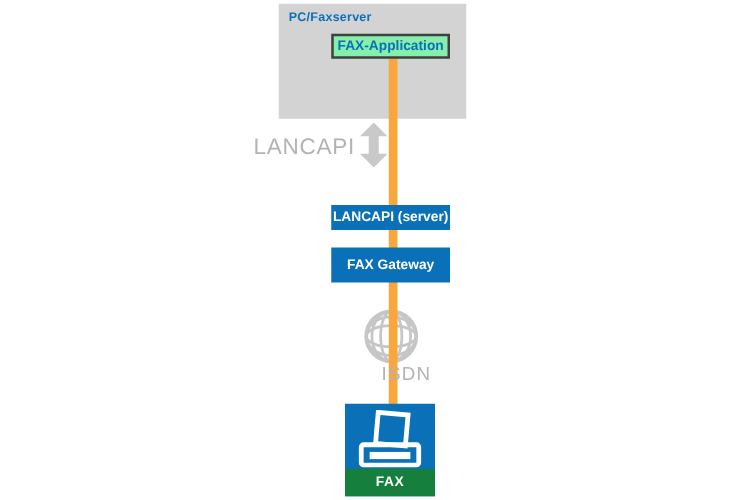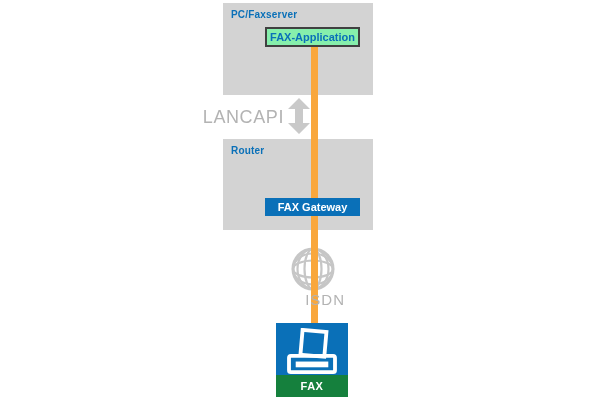--- a/index.html
+++ b/index.html
@@ -17,21 +17,21 @@
     position:absolute;z-index:3;display:flex;align-items:center;justify-content:center;
     font-size:11px;font-weight:bold;box-sizing:border-box;
   }
   .node.filled{background:#0a70b8;color:#ffffff;}
   .node.outlined{background:#86efac;border:2px solid #404040;color:#0a70b8;}
   #pc-panel{left:223px;top:3px;width:150px;height:92px;}
   #fax-app{left:265px;top:27px;width:95px;height:20px;}
   #lancapi-client{left:265px;top:62px;width:95px;height:19px;}
   #router-panel{left:223px;top:139px;width:150px;height:91px;}
   #lancapi-server{left:265px;top:164px;width:95px;height:20px;}
-  #fax-gateway{left:265px;top:198px;width:95px;height:18px;}
+  #fax-gateway{left:265px;top:198px;width:95px;height:28px;}
   #link-label{
     position:absolute;left:180px;top:107px;width:104px;text-align:right;
     font-size:18px;color:#b3b3b3;letter-spacing:0.6px;z-index:2;
   }
   #link-arrow{position:absolute;left:288px;top:98px;width:22px;height:36px;z-index:2;}
   #conn-line{
     position:absolute;left:311px;top:40px;width:7px;height:284px;
     background:#f9a73c;z-index:2;
   }
   #globe{position:absolute;left:290px;top:246px;width:46px;height:46px;z-index:1;}
@@ -52,37 +52,35 @@
 </style>
 </head>
 <body>
 
 <div id="stage">
 
   <div id="pc-panel" class="panel">
     <div class="panel-title">PC/Faxserver</div>
   </div>
 
-  <div id="router-panel" class="panel">
-    <div class="panel-title">Router</div>
-  </div>
 
   <svg id="globe" viewBox="0 0 46 46">
     <g fill="none" stroke="#c6c6c6">
       <circle cx="23" cy="23" r="20" stroke-width="3"></circle>
       <ellipse cx="23" cy="23" rx="8.5" ry="20" stroke-width="2.2"></ellipse>
       <ellipse cx="23" cy="23" rx="15.5" ry="20" stroke-width="2.2"></ellipse>
       <ellipse cx="23" cy="23" rx="20" ry="8.5" stroke-width="2.2"></ellipse>
       <ellipse cx="23" cy="23" rx="20" ry="15.5" stroke-width="2.2"></ellipse>
     </g>
   </svg>
 
   <div id="conn-line"></div>
 
   <div id="fax-app" class="node outlined">FAX-Application</div>
+  <div id="lancapi-server" class="node filled">LANCAPI (server)</div>
   <div id="fax-gateway" class="node filled">FAX Gateway</div>
 
   <div id="link-label">LANCAPI</div>
   <svg id="link-arrow" viewBox="0 0 22 36">
     <path d="M11 0 L22 11 L15 11 L15 25 L22 25 L11 36 L0 25 L7 25 L7 11 L0 11 Z" fill="#c9c9c9"></path>
   </svg>
 
   <div id="isdn-label">ISDN</div>
 
   <div id="fax-device">

